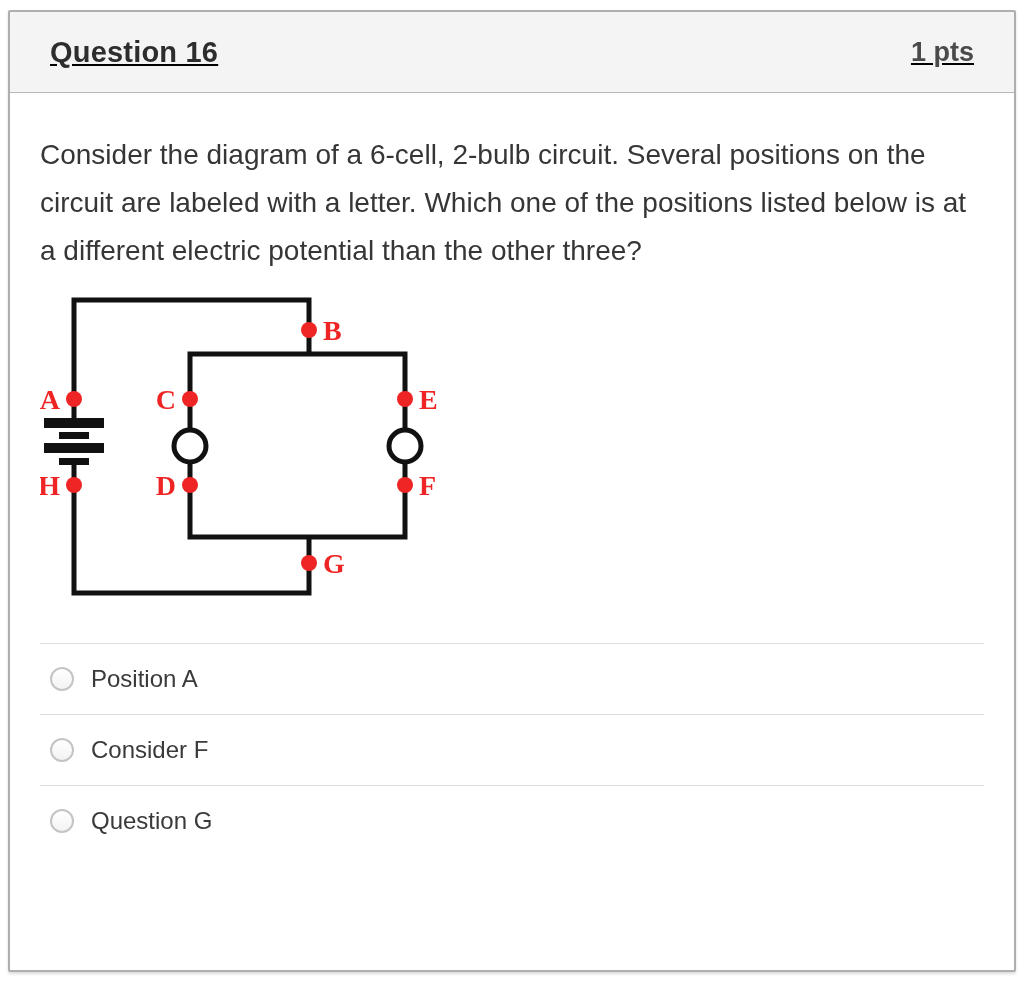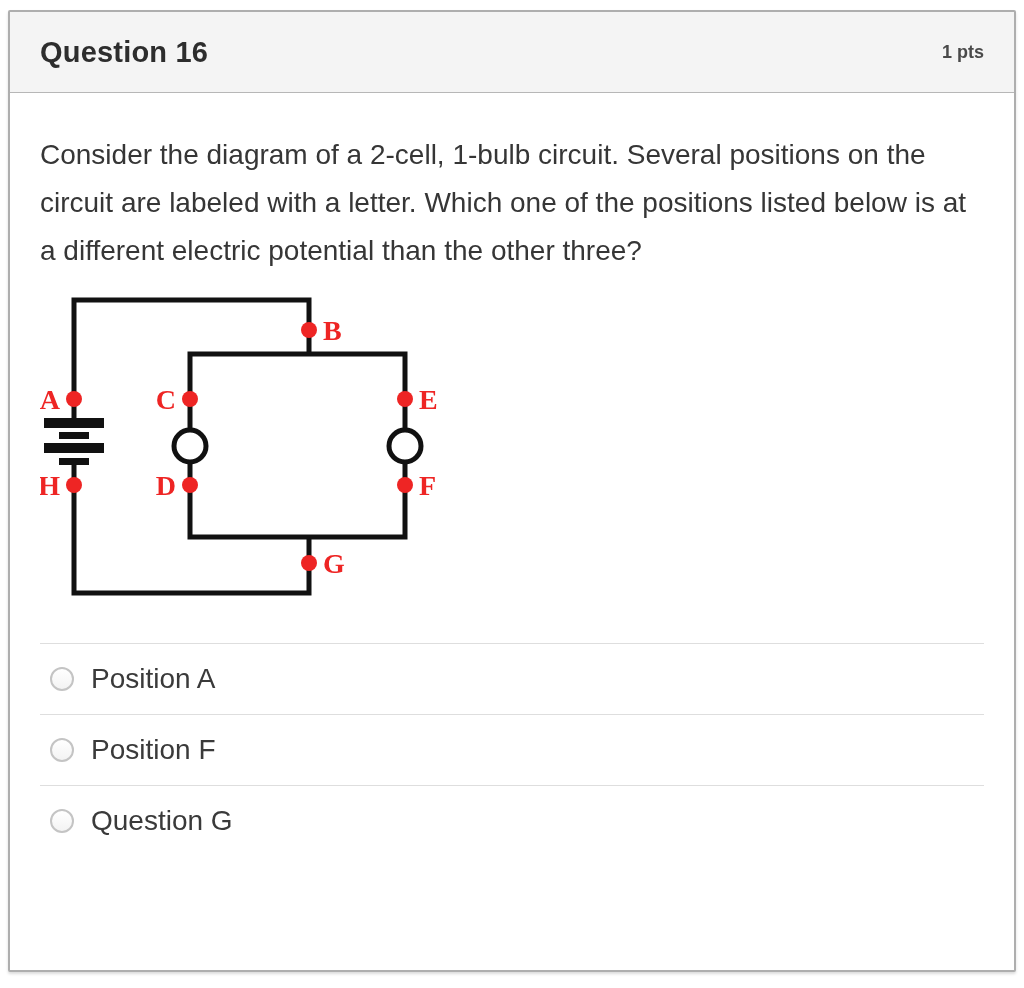--- a/index.html
+++ b/index.html
@@ -16,30 +16,31 @@
     box-shadow: 0 2px 3px rgba(0,0,0,0.14);
   }
 
   .card-header {
     height: 81px;
     background: #f4f4f4;
     border-bottom: 1px solid #b7b7b7;
     display: flex;
     align-items: center;
     justify-content: space-between;
-    padding: 0 30px;
+    padding: 0 40px;
+    text-decoration: underline;
   }
   .card-header .title {
     font-size: 29px;
     font-weight: 700;
     color: #2d2d2d;
     letter-spacing: 0.2px;
   }
   .card-header .points {
-    font-size: 18px;
+    font-size: 27px;
     font-weight: 700;
     color: #4a4a4a;
   }
 
   .card-body { padding: 0 30px; }
 
   .question-text {
     margin-top: 38px;
     max-width: 950px;
     font-size: 28px;
@@ -68,37 +69,37 @@
   }
   .radio {
     width: 24px; height: 24px;
     border-radius: 50%;
     border: 2px solid #c4c4c4;
     background: linear-gradient(#ffffff, #f3f3f3);
     flex: 0 0 auto;
   }
   .option-label {
     margin-left: 17px;
-    font-size: 28px;
+    font-size: 24px;
     color: #3a3a3a;
   }
 </style>
 </head>
 <body>
 
 <div class="question-card">
 
   <div class="card-header">
     <div class="title">Question 16</div>
     <div class="points">1 pts</div>
   </div>
 
   <div class="card-body">
 
-    <p class="question-text">Consider the diagram of a 2-cell, 1-bulb circuit. Several positions on the circuit are labeled with a letter. Which one of the positions listed below is at a different electric potential than the other three?</p>
+    <p class="question-text">Consider the diagram of a 6-cell, 2-bulb circuit. Several positions on the circuit are labeled with a letter. Which one of the positions listed below is at a different electric potential than the other three?</p>
 
     <div class="circuit-wrap">
       <svg class="circuit" width="470" height="332" viewBox="0 0 470 332">
 
         <path d="M 34 136 L 34 15 L 269 15 L 269 69" fill="none" stroke="#111111" stroke-width="5"></path>
 
         <path d="M 34 178 L 34 308 L 269 308 L 269 252" fill="none" stroke="#111111" stroke-width="5"></path>
 
         <rect x="150" y="69" width="215" height="183" fill="none" stroke="#111111" stroke-width="5"></rect>
 
@@ -134,21 +135,21 @@
       </svg>
     </div>
 
     <div class="options">
       <div class="option-row">
         <span class="radio"></span>
         <span class="option-label">Position A</span>
       </div>
       <div class="option-row">
         <span class="radio"></span>
-        <span class="option-label">Position F</span>
+        <span class="option-label">Consider F</span>
       </div>
       <div class="option-row">
         <span class="radio"></span>
         <span class="option-label">Question G</span>
       </div>
     </div>
 
   </div>
 </div>
 

